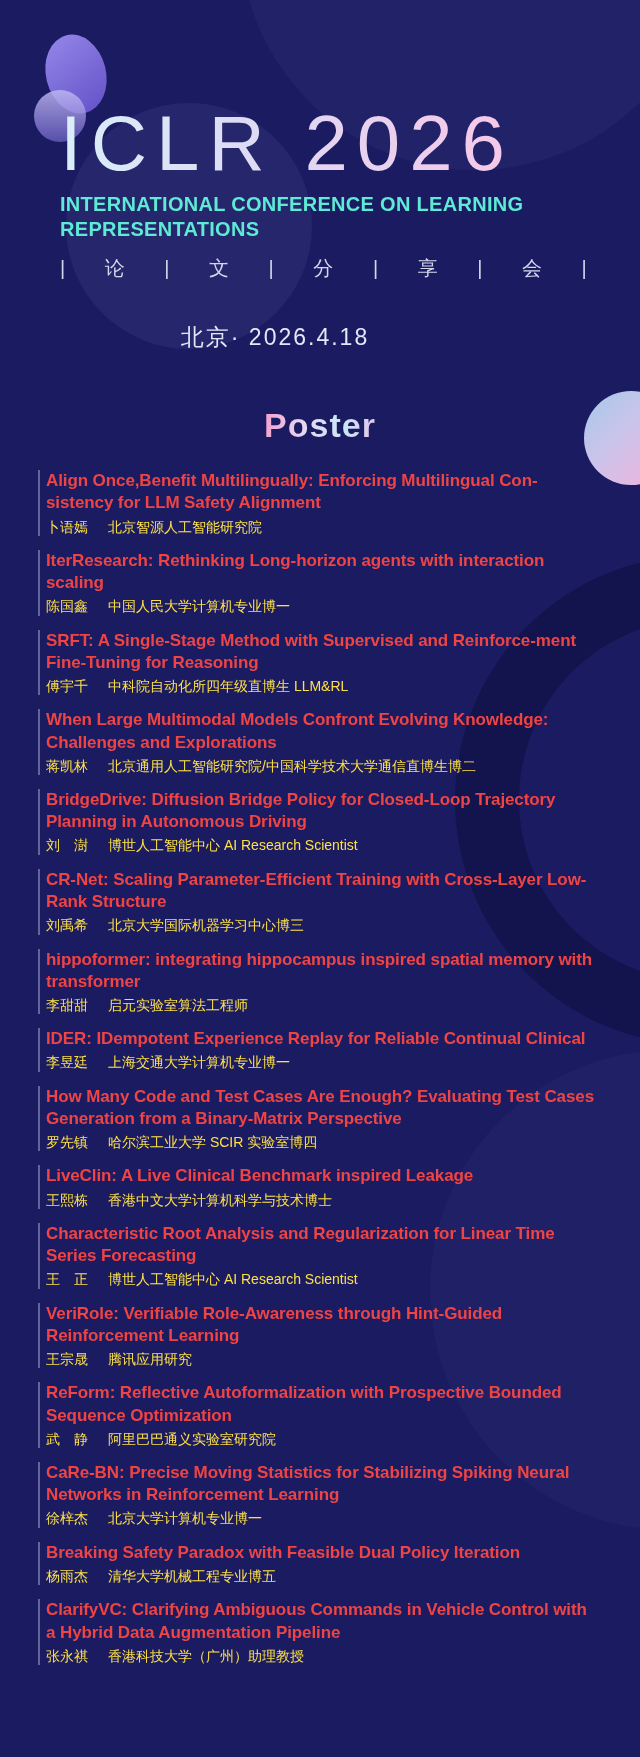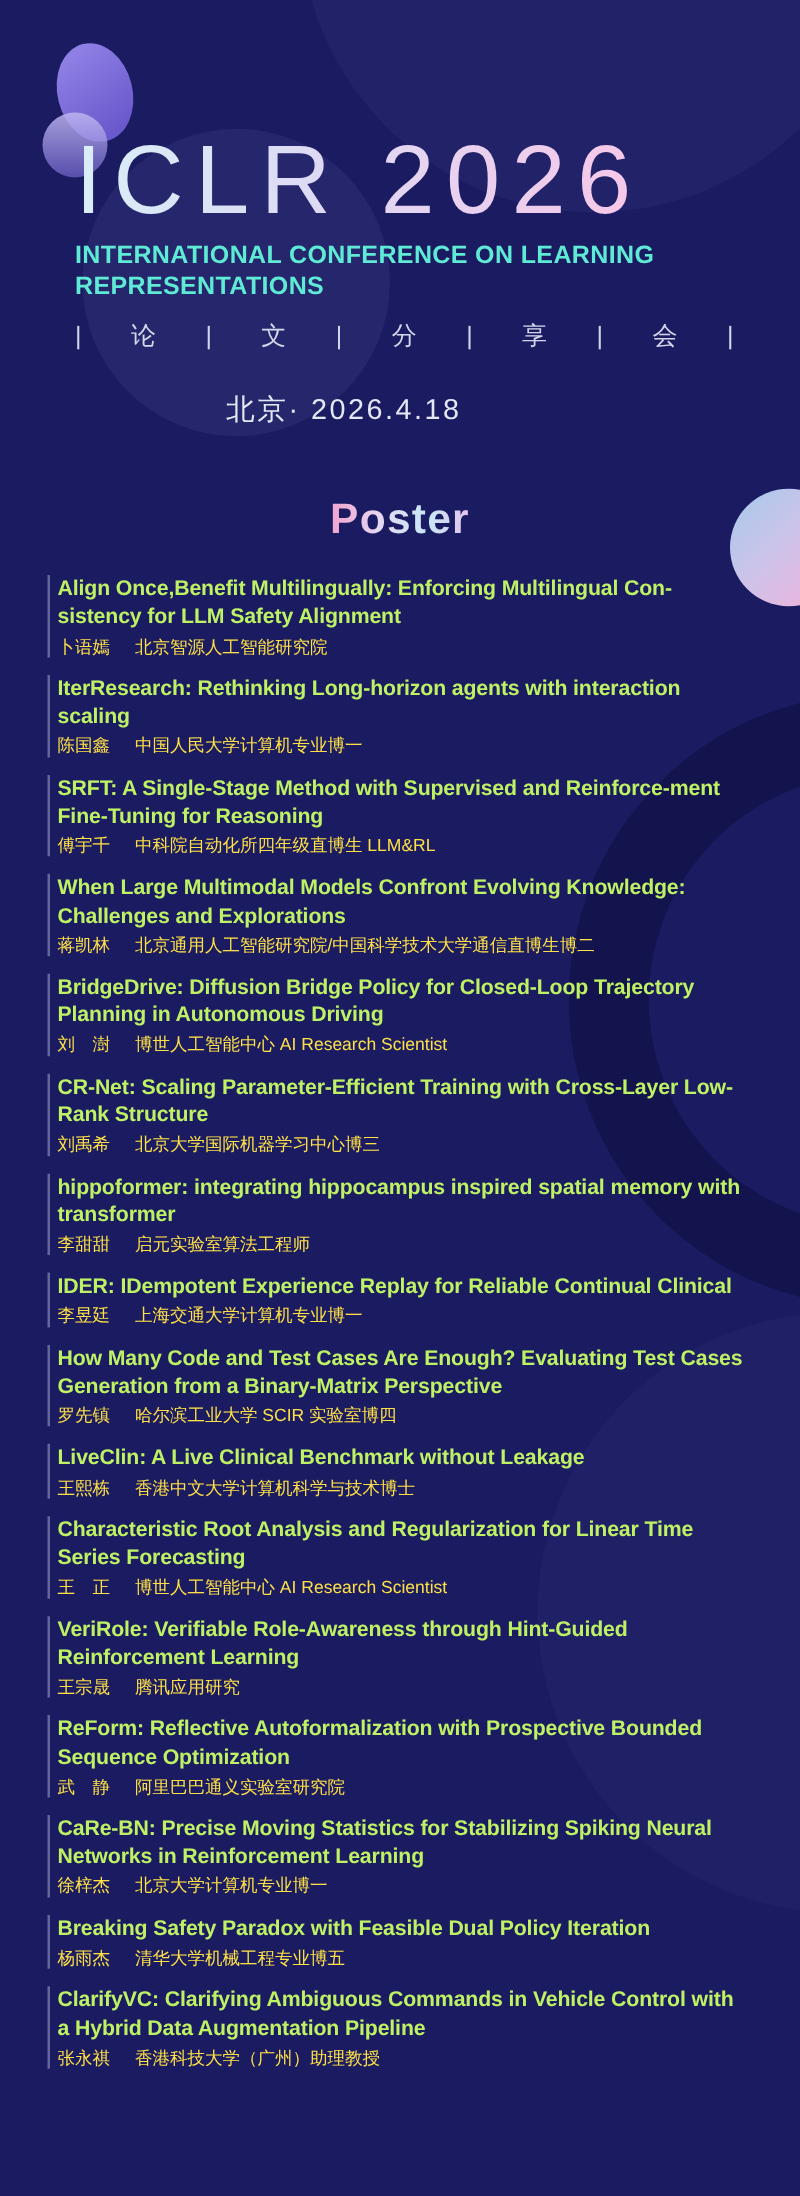--- a/index.html
+++ b/index.html
@@ -25,33 +25,33 @@
   .header{position:relative;padding:104px 40px 0 60px;}
   .iclr{
     display:inline-block;font-size:78px;font-weight:400;letter-spacing:9px;line-height:1;
     background:linear-gradient(90deg,#d9eef8 0%,#ded9f4 45%,#f6c7e8 100%);
     -webkit-background-clip:text;background-clip:text;color:transparent;white-space:nowrap;
   }
   .subtitle{margin-top:10px;font-size:20px;font-weight:700;letter-spacing:.3px;
     line-height:1.25;color:#5eead4;max-width:480px;}
   .event-line{margin-top:13px;font-size:20px;color:#d3d6ea;letter-spacing:5px;
     word-spacing:24px;white-space:nowrap;}
-  .date-line{margin-top:30px;width:430px;text-align:center;font-size:23px;
+  .date-line{margin-top:40px;width:430px;text-align:center;font-size:23px;
     letter-spacing:2px;color:#e4e7f5;}
 
   .poster-wrap{position:relative;margin-top:54px;text-align:center;}
   .poster-heading{
     display:inline-block;font-size:34px;font-weight:700;letter-spacing:1px;line-height:1.1;
     background:linear-gradient(92deg,#f0a9d4 5%,#e5d7f1 35%,#c8e7f7 70%,#e4c2e9 100%);
     -webkit-background-clip:text;background-clip:text;color:transparent;
   }
 
   .papers{position:relative;margin-top:26px;padding:0 42px 0 38px;}
   .paper{border-left:2px solid rgba(172,178,214,.5);padding-left:6px;margin-bottom:14px;}
-  .paper-title{font-size:17px;font-weight:700;color:#bef264;line-height:1.3;letter-spacing:-.1px;}
+  .paper-title{font-size:17px;font-weight:700;color:#ef4444;line-height:1.3;letter-spacing:-.1px;}
   .paper-meta{margin-top:4px;font-size:14px;color:#fde047;line-height:1.25;display:flex;}
   .author{min-width:62px;flex:none;}
 </style>
 </head>
 <body>
 
 <div class="canvas">
 
   <div class="decor blob-purple"></div>
   <div class="decor blob-lavender"></div>
@@ -143,21 +143,21 @@
 
     <div class="paper">
       <div class="paper-title">How Many Code and Test Cases Are Enough? Evaluating Test Cases Generation from a Binary-Matrix Perspective</div>
       <div class="paper-meta">
         <span class="author">罗先镇</span>
         <span class="affil">哈尔滨工业大学 SCIR 实验室博四</span>
       </div>
     </div>
 
     <div class="paper">
-      <div class="paper-title">LiveClin: A Live Clinical Benchmark without Leakage</div>
+      <div class="paper-title">LiveClin: A Live Clinical Benchmark inspired Leakage</div>
       <div class="paper-meta">
         <span class="author">王熙栋</span>
         <span class="affil">香港中文大学计算机科学与技术博士</span>
       </div>
     </div>
 
     <div class="paper">
       <div class="paper-title">Characteristic Root Analysis and Regularization for Linear Time Series Forecasting</div>
       <div class="paper-meta">
         <span class="author">王　正</span>

